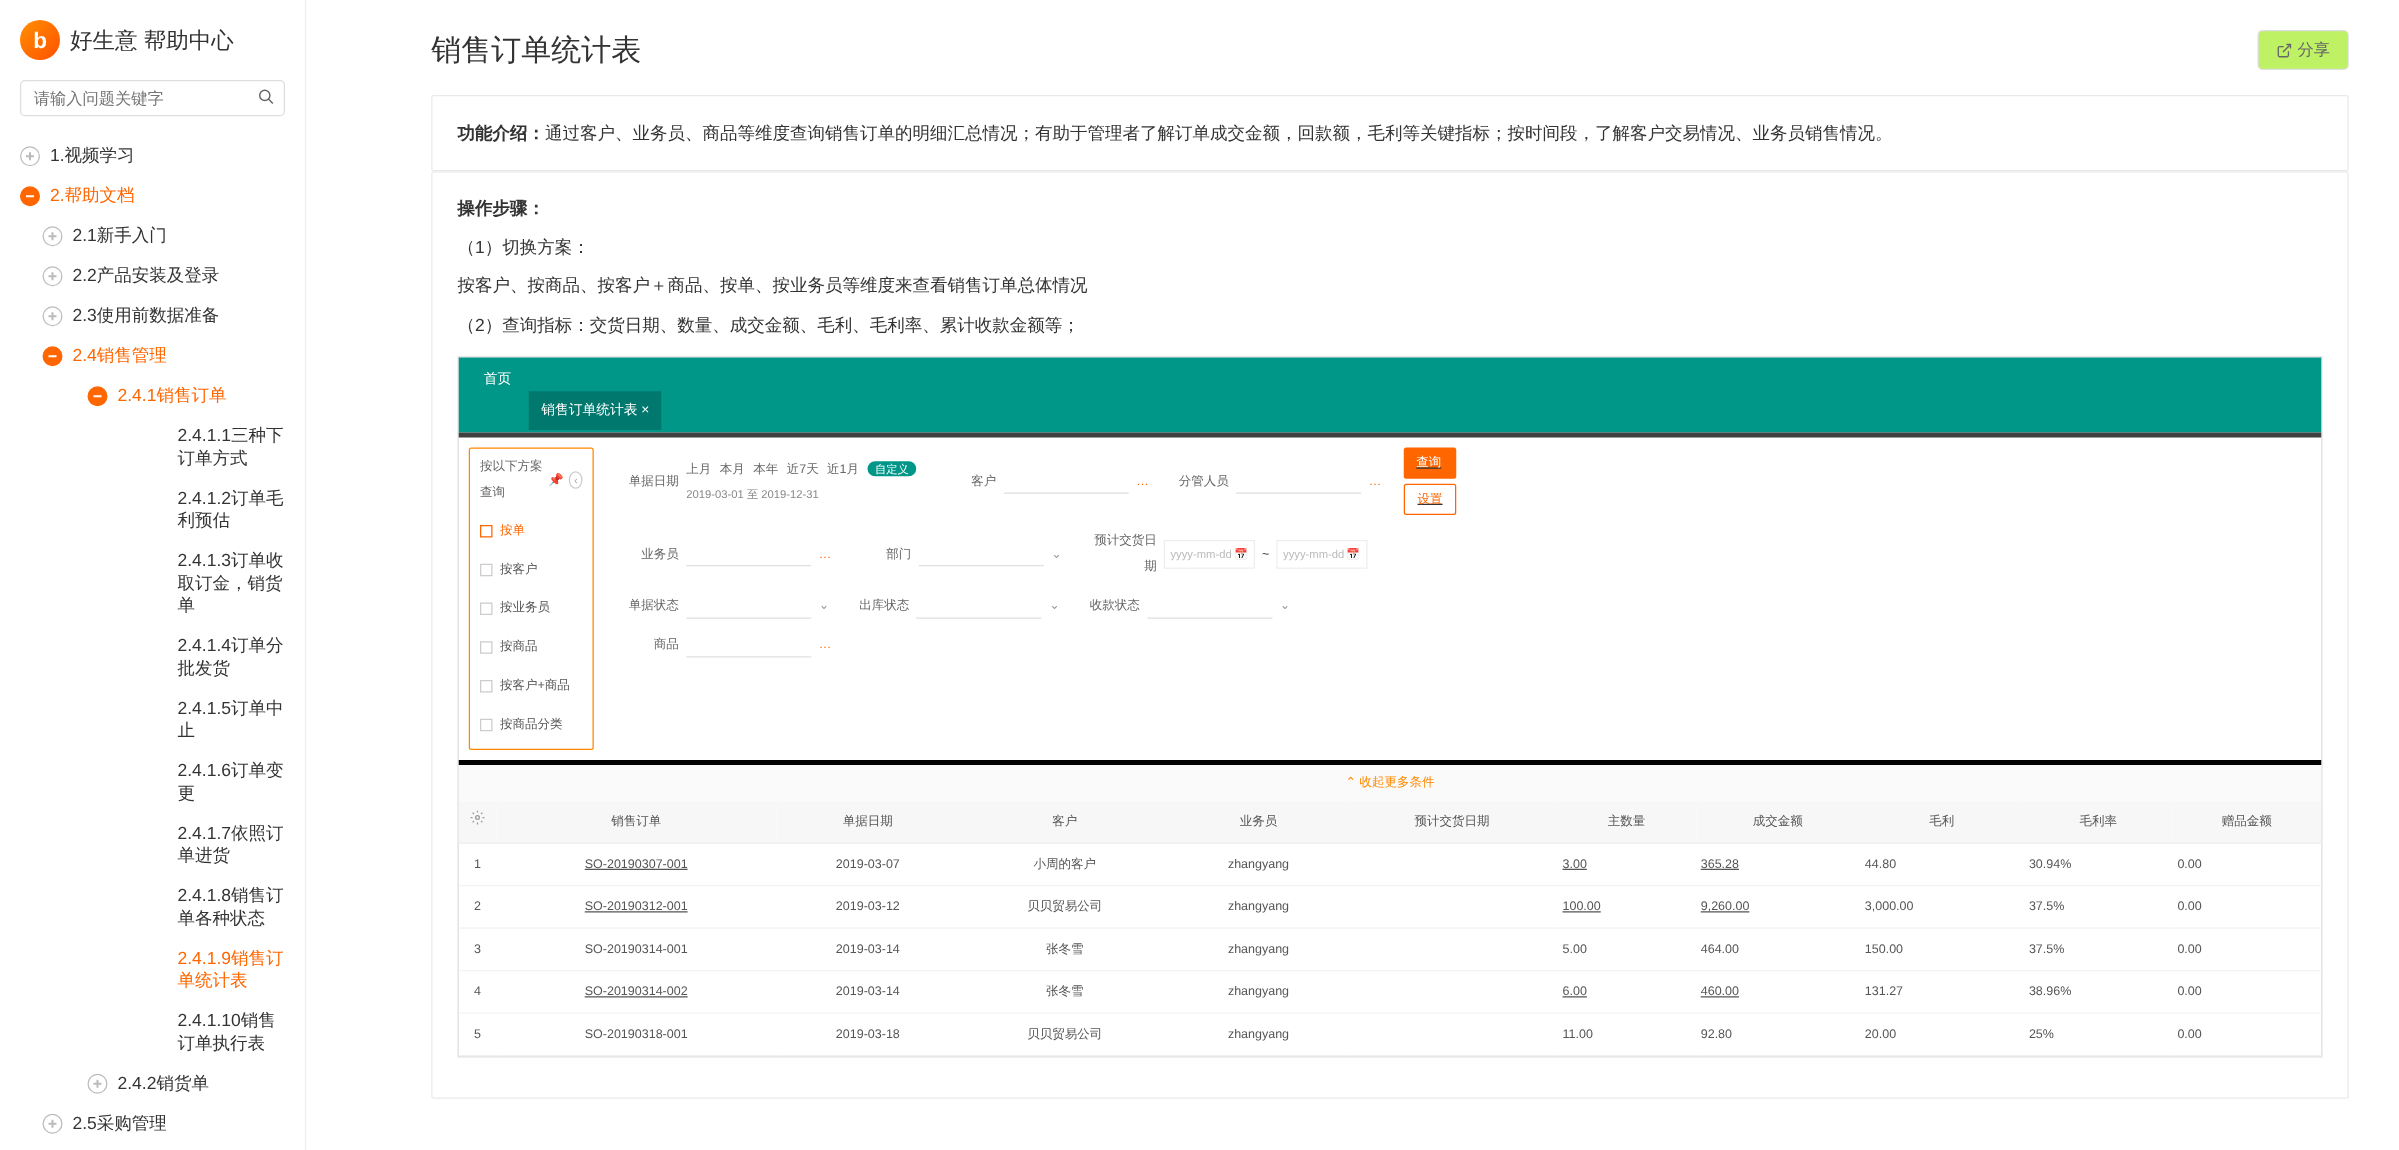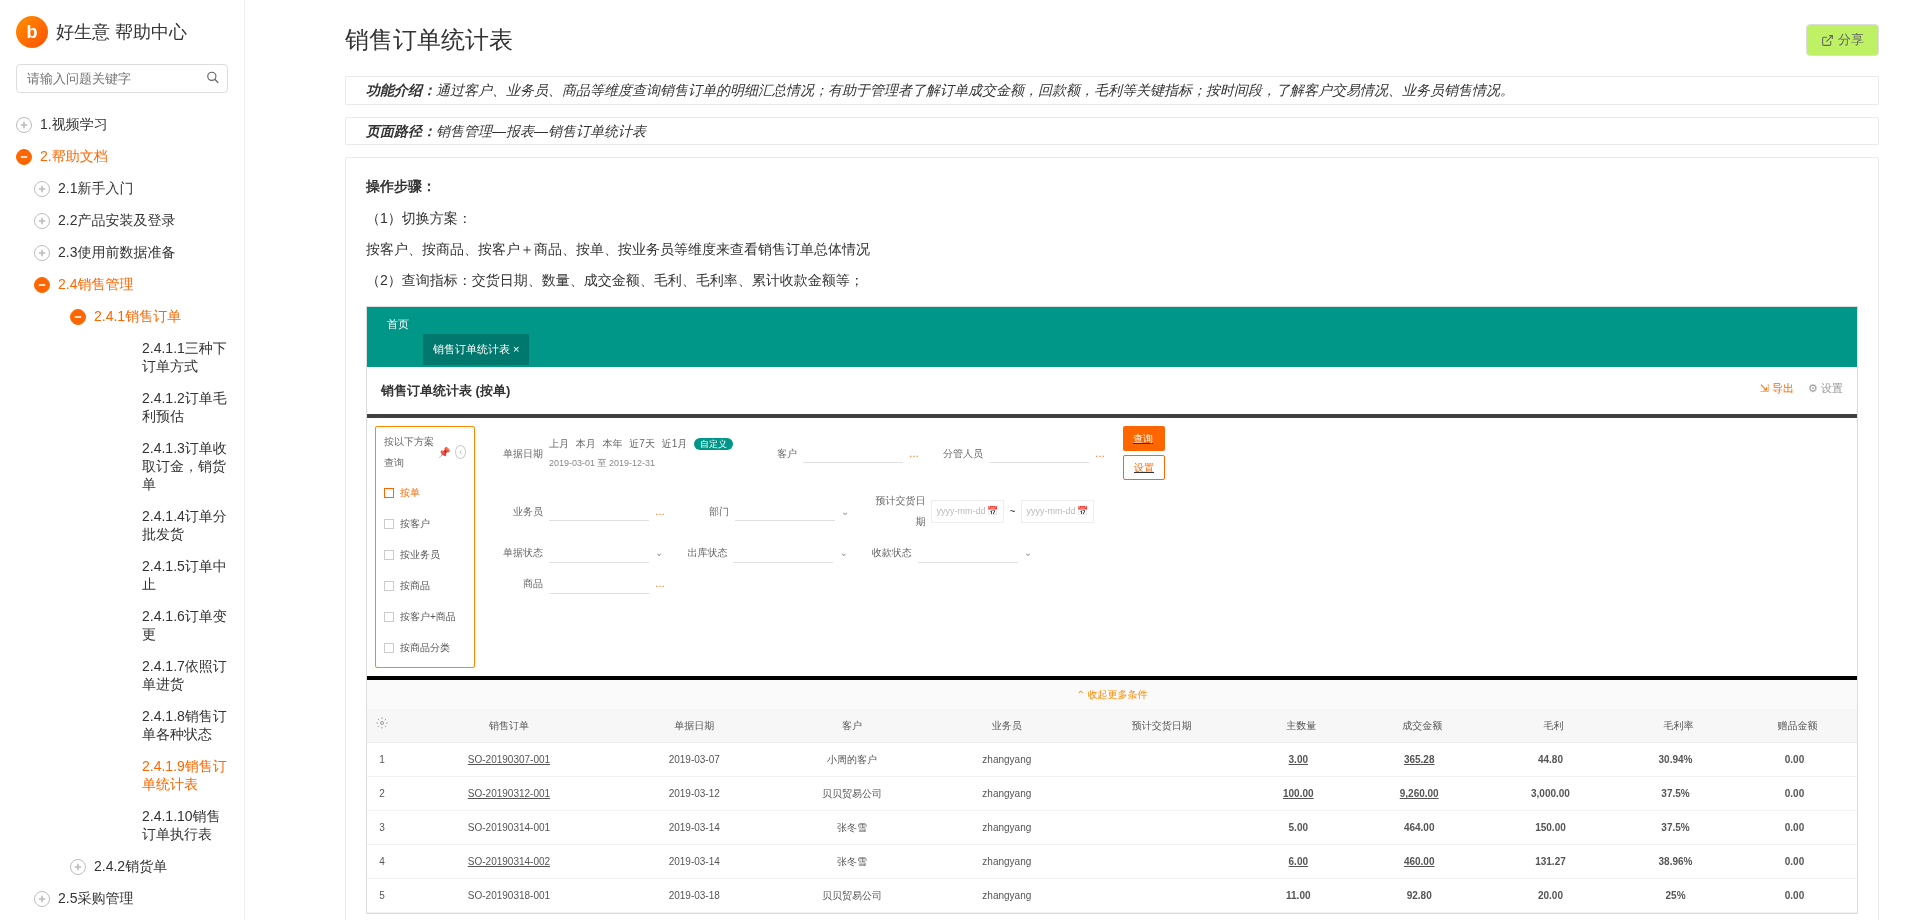--- a/index.html
+++ b/index.html
@@ -20,21 +20,21 @@
     .nav-icon.minus { border: 1.5px solid #ff6600; background: #ff6600; border-radius: 50%; color: #fff; }
     .nav-icon svg { width: 8px; height: 8px; }
     .nav-item.active { color: #ff6600; }
     .indent-1 { padding-left: 18px; }
     .indent-2 { padding-left: 36px; }
     .indent-3 { padding-left: 72px; }
     .main { flex: 1; overflow-y: auto; padding: 24px 40px 40px 100px; }
     .main-header { display: flex; justify-content: space-between; align-items: center; margin-bottom: 20px; }
     .page-title { font-size: 24px; font-weight: 500; }
     .share-btn { padding: 6px 14px; border: 1px solid #ddd; border-radius: 4px; background: #bef264; cursor: pointer; display: inline-flex; align-items: center; gap: 4px; color: #666; font-size: 13px; }
-    .card { border: 1px solid #eaeaea; border-radius: 2px; padding: 0 20px; margin-bottom: 12px; line-height: 1.9; font-style: italic; }
+    .card { border: 1px solid #eaeaea; border-radius: 2px; padding: 16px 20px; margin-bottom: 0; line-height: 1.9; }
     .card-title { font-weight: 600; color: #333; }
     .content-block { border: 1px solid #eaeaea; border-radius: 2px; padding: 14px 20px; line-height: 2.1; }
     .content-block p { margin-bottom: 2px; }
     .screenshot-img { border: 1px solid #ddd; margin: 10px 0 18px 0; }
     .img-tabs { background: #009688; padding: 2px 10px; display: flex; gap: 4px; }
     .img-tab { padding: 4px 10px; font-size: 11px; color: #fff; }
     .img-tab.active { background: #00786d; margin-top: 25px; }
     .img-hdr { display: flex; justify-content: space-between; padding: 10px 14px; }
     .img-hdr-title { font-size: 13px; font-weight: 600; }
     .img-hdr-actions { display: flex; gap: 14px; font-size: 11px; }
@@ -58,21 +58,21 @@
     .date-pill { background: #009688; color: #fff; padding: 1px 6px; border-radius: 8px; font-size: 9px; }
     .filter-actions { display: flex; flex-direction: column; gap: 4px; text-decoration: underline; }
     .btn-query { background: #ff6600; color: #fff; padding: 2px 10px; border-radius: 2px; font-size: 10px; }
     .btn-set { border: 1px solid #ff6600; color: #ff6600; padding: 1px 10px; border-radius: 2px; font-size: 10px; }
     .date-chip { border: 1px solid #eee; padding: 1px 4px; color: #bbb; display: inline-flex; align-items: center; gap: 2px; font-size: 9px; }
     .collapse-bar { text-align: center; font-size: 10px; color: #ff8800; padding: 4px; background: #fafafa; border-top: 4px solid #000000; }
     .img-table { width: 100%; border-collapse: collapse; font-size: 10px; }
     .img-table th { background: #f7f7f7; padding: 6px 4px; font-weight: 500; color: #555; border-bottom: 1px solid #eee; }
     .img-table td { padding: 6px 4px; text-align: center; border-bottom: 1px solid #f2f2f2; color: #555; }
     .img-table td.link { text-decoration: underline; }
-    .img-table td.num { text-align: center; padding-right: 10px; font-weight: bold; }
+    .img-table td.num { text-align: left; padding-right: 10px; }
     .img-table td.num.link { text-decoration: underline; }
     .gear { width: 12px; height: 12px; display: inline-block; }
   </style>
 </head>
 <body>
 
 <div class="layout">
   <aside class="sidebar">
     <div class="brand">
       <div class="brand-logo">b</div>
@@ -211,41 +211,31 @@
             <line x1="10" y1="14" x2="21" y2="3"></line>
           </svg>
         <span>分享</span>
       </button>
     </div>
 
     <div class="card">
       <span class="card-title">功能介绍：</span><span>通过客户、业务员、商品等维度查询销售订单的明细汇总情况；有助于管理者了解订单成交金额，回款额，毛利等关键指标；按时间段，了解客户交易情况、业务员销售情况。</span>
     </div>
 
-    <div class="card">
-      <span class="card-title">页面路径：</span><span>销售管理—报表—销售订单统计表</span>
-    </div>
 
     <div class="content-block">
       <p class="card-title">操作步骤：</p>
       <p>（1）切换方案：</p>
       <p>按客户、按商品、按客户＋商品、按单、按业务员等维度来查看销售订单总体情况</p>
       <p>（2）查询指标：交货日期、数量、成交金额、毛利、毛利率、累计收款金额等；</p>
 
       <div class="screenshot-img">
         <div class="img-tabs">
           <span class="img-tab">首页</span>
           <span class="img-tab active"><span>销售订单统计表</span> ×</span>
-        </div>
-        <div class="img-hdr">
-          <span class="img-hdr-title">销售订单统计表 (按单)</span>
-          <div class="img-hdr-actions">
-            <span class="orange">⇲ <span>导出</span></span>
-            <span class="gray">⚙ <span>设置</span></span>
-          </div>
         </div>
         <div class="img-body">
           <div class="img-scheme">
             <div class="scheme-hdr">
                 <span>按以下方案查询</span>
                 <span class="orange">📌</span>
                 <span class="scheme-chev">‹</span>
               </div>
             <div class="scheme-item selected">
                 <span class="scheme-icon"></span>

